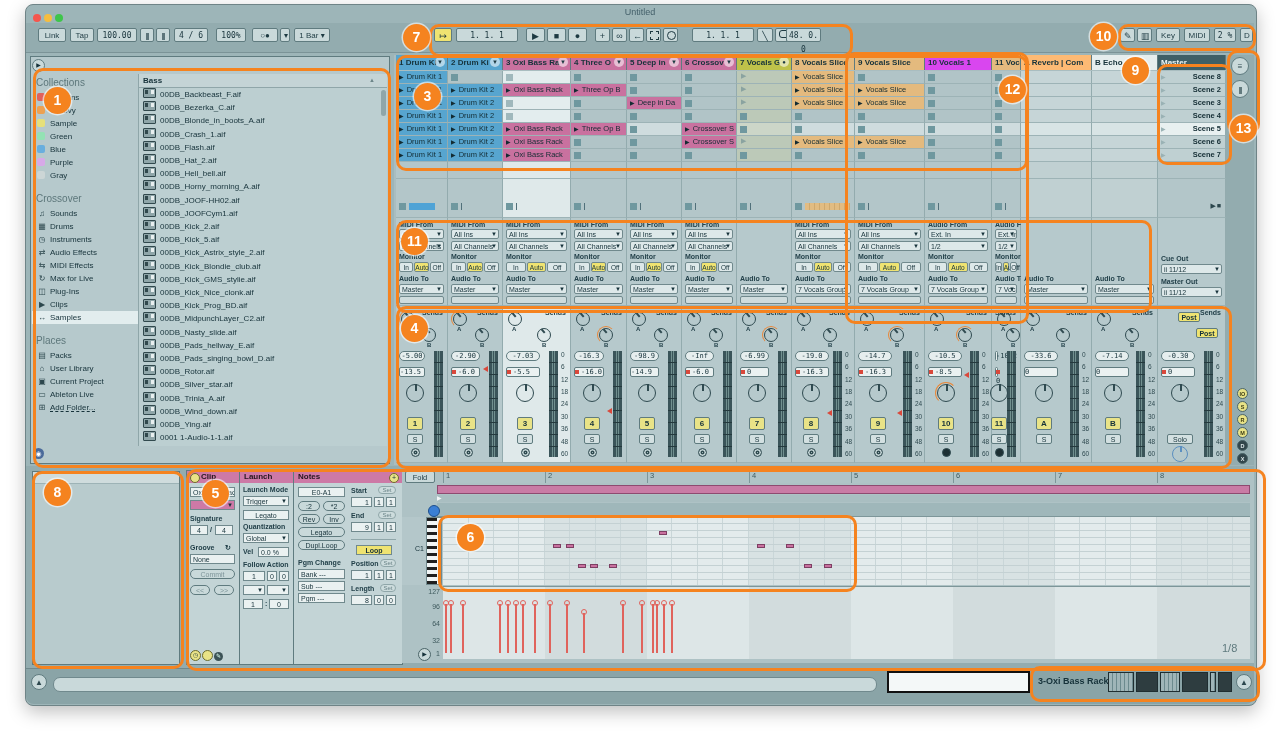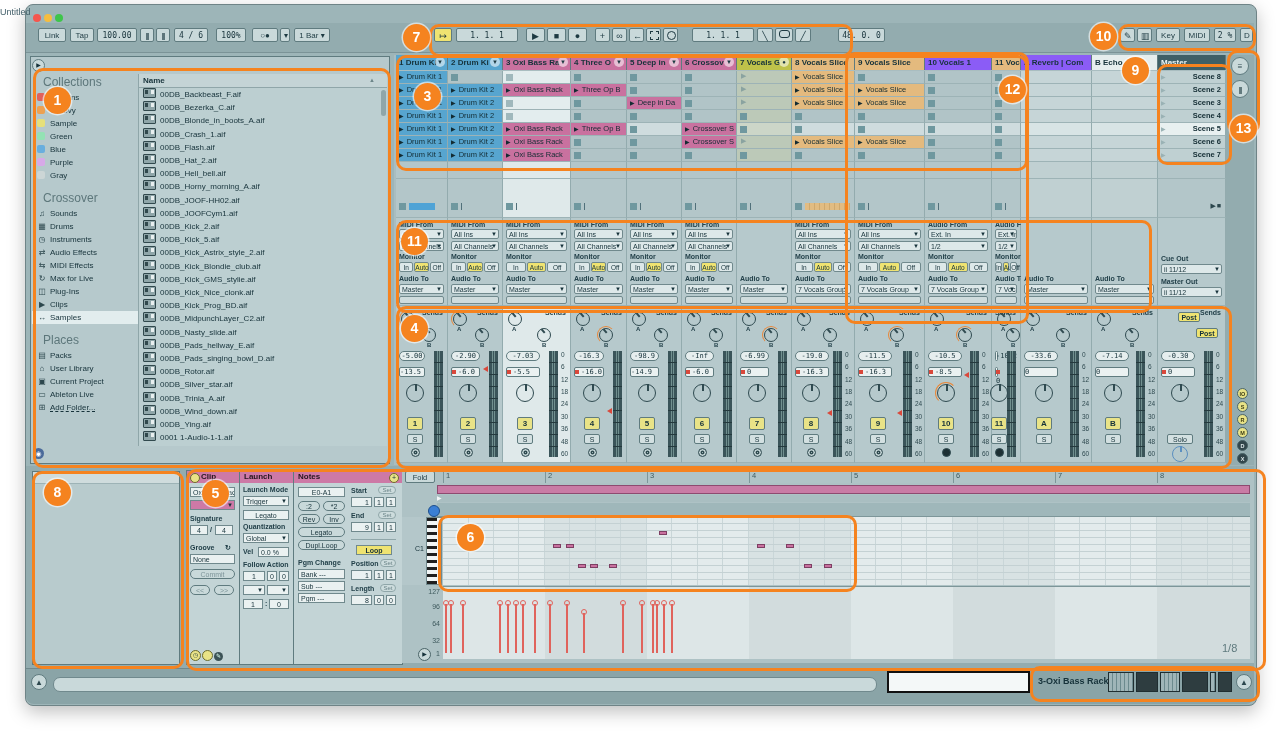--- a/index.html
+++ b/index.html
@@ -4,37 +4,37 @@
 <style>
   html,body{margin:0;padding:0;background:#fff;}
   #page{position:relative;width:1280px;height:732px;overflow:hidden;
         font-family:"Liberation Sans",sans-serif;color:#16323a;
         -webkit-font-smoothing:antialiased;}
   .abs{position:absolute;}
   
   #win{left:25px;top:4px;width:1230px;height:700px;background:#9db5b8;
        border:1px solid #6f8487;border-radius:8px;box-shadow:0 6px 18px rgba(0,0,0,.25);}
   .tl{width:8px;height:8px;border-radius:50%;top:14px;}
-  .title{left:0;right:0;top:7px;text-align:left;font-size:9px;color:#44606a;}
+  .title{left:0;right:0;top:7px;text-align:center;font-size:9px;color:#44606a;}
   
   .tstrip{left:26px;top:23px;width:1228px;height:29px;background:#93acaf;border-bottom:1px solid #7b9397;}
   .tbtn{height:14px;background:#c9d9da;border:1px solid #5f7b7f;border-radius:2px;
         font-size:8px;line-height:14px;text-align:center;color:#1d3a42;box-sizing:border-box;padding:0 3px;}
   .tfield{height:14px;background:#c9d9da;border:1px solid #5f7b7f;border-radius:2px;
         font-size:8px;line-height:14px;text-align:center;font-family:"DejaVu Sans Mono",monospace;box-sizing:border-box;}
   .yellow{background:#efe371!important;}
   .glyph{font-size:9px;line-height:14px;}
   .dashedsq{display:inline-block;width:7px;height:7px;border:1px dashed #1d3a42;vertical-align:middle;}
   .ringsq{display:inline-block;width:7px;height:7px;border:1.5px solid #1d3a42;border-radius:50%;vertical-align:middle;}
   
   .panel{background:#b6c9cc;border:1px solid #5f7b7f;}
   
   .srow{position:absolute;left:4px;right:4px;height:13px;font-size:8px;line-height:13px;
         white-space:nowrap;overflow:hidden;}
-  .seclabel{color:#5d777b;font-size:12px;margin-left:7px;}
+  .seclabel{color:#5d777b;font-size:10px;}
   .swatch{display:inline-block;width:8px;height:8px;border-radius:2px;margin:2px 5px -1px 1px;}
   .cicon{display:inline-block;width:12px;text-align:center;margin-right:2px;font-size:8px;color:#2c474d;}
   .frow{position:absolute;left:2px;right:10px;height:13px;font-size:8px;line-height:13px;
         white-space:nowrap;overflow:hidden;}
   .ficon{display:inline-block;width:11px;height:8px;border:1px solid #31494d;border-radius:1px;
          background:#8fa6a9;margin:0 4px -1px 2px;position:relative;}
   .ficon:after{content:"";position:absolute;left:1px;top:1px;width:3px;height:4px;background:#31494d;}
   .ficon:before{content:"";position:absolute;right:1px;top:1px;width:3px;height:4px;background:#e9f0f0;}
   
   .thead{position:absolute;top:55px;height:15px;font-size:8px;font-weight:bold;line-height:15px;
@@ -122,21 +122,21 @@
   <div class="abs tbtn glyph" style="left:595px;top:28px;width:15px;">+</div>
   <div class="abs tbtn glyph" style="left:612px;top:28px;width:15px;">∞</div>
   <div class="abs tbtn glyph" style="left:629px;top:28px;width:15px;">←</div>
   <div class="abs tbtn" style="left:646px;top:28px;width:15px;"><span class="dashedsq"></span></div>
   <div class="abs tbtn" style="left:663px;top:28px;width:15px;"><span class="ringsq"></span></div>
   <div class="abs tfield" style="left:692px;top:28px;width:62px;">1. 1. 1</div>
   <div class="abs tbtn glyph" style="left:757px;top:28px;width:16px;">╲</div>
   <div class="abs tbtn" style="left:775px;top:28px;width:18px;"><span style="display:inline-block;width:9px;height:6px;border:1.2px solid #1d3a42;border-radius:3px;"></span></div>
   <div class="abs tbtn glyph" style="left:795px;top:28px;width:16px;">╱</div>
 
-  <div class="abs tfield" style="left:838px;top:28px;width:47px;max-width:56px;">48. 0. 0</div>
+  <div class="abs tfield" style="left:786px;top:28px;width:35px;max-width:56px;">48. 0. 0</div>
 
   <div class="abs tbtn glyph" style="left:1120px;top:28px;width:15px;">✎</div>
   <div class="abs tbtn glyph" style="left:1137px;top:28px;width:15px;">▥</div>
   <div class="abs tbtn" style="left:1156px;top:28px;width:24px;">Key</div>
   <div class="abs tbtn" style="left:1184px;top:28px;width:26px;">MIDI</div>
   <div class="abs tfield" style="left:1214px;top:28px;width:22px;">2 %</div>
   <div class="abs tbtn" style="left:1240px;top:28px;width:13px;">D</div>
 
   <div class="abs panel" style="left:30px;top:56px;width:358px;height:406px;"></div>
   <div class="abs" style="left:32px;top:59px;width:11px;height:11px;border:1px solid #5f7b7f;border-radius:50%;background:#c9d9da;font-size:6px;text-align:center;line-height:11px;">▶</div>
@@ -160,21 +160,21 @@
       <div class="srow" style="top: 224px;"><span class="cicon">▶</span>Clips</div>
       <div class="srow" style="top: 237px; background: rgb(226, 237, 238); left: 0px; right: 0px; padding-left: 4px;"><span class="cicon">↔</span>Samples</div>
       <div class="srow seclabel" style="top: 260px;">Places</div>
       <div class="srow" style="top: 275px;"><span class="cicon">▤</span><span>Packs</span></div>
       <div class="srow" style="top: 288px;"><span class="cicon">⌂</span><span>User Library</span></div>
       <div class="srow" style="top: 301px;"><span class="cicon">▣</span><span>Current Project</span></div>
       <div class="srow" style="top: 314px;"><span class="cicon">▭</span><span>Ableton Live</span></div>
       <div class="srow" style="top: 327px;"><span class="cicon">⊞</span><span style="text-decoration: underline dashed;">Add Folder...</span></div>
     </div>
   <div class="abs" style="left:138px;top:74px;width:248px;height:372px;background:#bccfd1;border-left:1px solid #8fa6a9;overflow:hidden;">
-    <div style="position:absolute;left:0;right:0;top:0;height:13px;background:#c4d4d6;border-bottom:1px solid #8fa6a9;font-size:8px;font-weight:bold;line-height:13px;padding-left:4px;"><span>Name</span><span style="position:absolute;right:12px;color:#6c8589;font-size:6px;">▲</span></div>
+    <div style="position:absolute;left:0;right:0;top:0;height:13px;background:#c4d4d6;border-bottom:1px solid #8fa6a9;font-size:8px;font-weight:bold;line-height:13px;padding-left:4px;"><span>Bass</span><span style="position:absolute;right:12px;color:#6c8589;font-size:6px;">▲</span></div>
     <div id="filelist" style="position:absolute;left:0;right:8px;top:14px;bottom:0;">
         <div class="frow" style="top: 0px;"><span class="ficon"></span>00DB_Backbeast_F.aif</div>
         <div class="frow" style="top: 13.2px;"><span class="ficon"></span>00DB_Bezerka_C.aif</div>
         <div class="frow" style="top: 26.4px;"><span class="ficon"></span>00DB_Blonde_in_boots_A.aif</div>
         <div class="frow" style="top: 39.6px;"><span class="ficon"></span>00DB_Crash_1.aif</div>
         <div class="frow" style="top: 52.8px;"><span class="ficon"></span>00DB_Flash.aif</div>
         <div class="frow" style="top: 66px;"><span class="ficon"></span>00DB_Hat_2.aif</div>
         <div class="frow" style="top: 79.2px;"><span class="ficon"></span>00DB_Hell_bell.aif</div>
         <div class="frow" style="top: 92.4px;"><span class="ficon"></span>00DB_Horny_morning_A.aif</div>
         <div class="frow" style="top: 105.6px;"><span class="ficon"></span>00DB_JOOF-HH02.aif</div>
@@ -665,40 +665,40 @@
       <div class="slot" style="left: 855px; top: 306px; width: 70px; height: 157px; background: rgb(182, 201, 204);"></div>
       <div class="rlabel" style="left: 899px; top: 309px; font-weight: bold;">Sends</div>
       <div class="knob" style="left: 860px; top: 312px; width: 14px; height: 14px;">
         <i style="transform: rotate(-40deg);"></i>
       </div>
       <div class="rlabel" style="left: 864px; top: 326px; font-size: 6px;">A</div>
       <div class="knob hot" style="left: 890px; top: 328px; width: 14px; height: 14px;">
         <i style="transform: rotate(-40deg);"></i>
       </div>
       <div class="rlabel" style="left: 895px; top: 342px; font-size: 6px;">B</div>
-      <div class="pill" style="left: 858px; top: 351px; width: 34px; background: rgb(230, 238, 238); font-family: &quot;DejaVu Sans Mono&quot;, monospace;">-11.5</div>
+      <div class="pill" style="left: 858px; top: 351px; width: 34px; background: rgb(230, 238, 238); font-family: &quot;DejaVu Sans Mono&quot;, monospace;">-14.7</div>
       <div class="sbtn" style="left: 858px; top: 367px; width: 34px; text-align: left; background: rgb(234, 241, 241); font-family: &quot;DejaVu Sans Mono&quot;, monospace;"><span class="reddot"></span>-16.3</div>
       <div class="meter" style="left: 903px; top: 351px; height: 106px;"></div>
       <div class="pkmark" style="left: 897px; top: 410px;"></div>
       <div class="dbtick" style="left: 915px; top: 352px;">0</div>
       <div class="dbtick" style="left: 915px; top: 364px;">6</div>
       <div class="dbtick" style="left: 915px; top: 377px;">12</div>
       <div class="dbtick" style="left: 915px; top: 389px;">18</div>
       <div class="dbtick" style="left: 915px; top: 401px;">24</div>
       <div class="dbtick" style="left: 915px; top: 414px;">30</div>
       <div class="dbtick" style="left: 915px; top: 426px;">36</div>
       <div class="dbtick" style="left: 915px; top: 439px;">48</div>
       <div class="dbtick" style="left: 915px; top: 451px;">60</div>
       <div class="knob" style="left: 869px; top: 384px; width: 18px; height: 18px;">
         <i></i>
       </div>
       <div class="numbtn" style="left: 870px; top: 417px; width: 16px;">9</div>
       <div class="sbtn" style="left: 870px; top: 434px; width: 16px;">S</div>
       <div class="slot" style="left: 874px; top: 448px; width: 9px; height: 9px; border-radius: 50%; border: 1px solid rgb(47, 74, 80); background: rgb(201, 217, 218); box-shadow: rgb(201, 217, 218) 0px 0px 0px 1.5px inset, rgb(47, 74, 80) 0px 0px 0px 3px inset;"></div>
-      <div class="thead" style="left: 925px; width: 67px; background: #8b5cf6; color: rgb(22, 50, 58);">10 Vocals 1</div>
+      <div class="thead" style="left: 925px; width: 67px; background: #d946ef; color: rgb(22, 50, 58);">10 Vocals 1</div>
       <div class="slot" style="left: 925px; top: 71px; width: 67px; background: rgb(177, 196, 199);">
         <span class="slotsq"></span>
       </div>
       <div class="slot" style="left: 925px; top: 84px; width: 67px; background: rgb(177, 196, 199);">
         <span class="slotsq"></span>
       </div>
       <div class="slot" style="left: 925px; top: 97px; width: 67px; background: rgb(177, 196, 199);">
         <span class="slotsq"></span>
       </div>
       <div class="slot" style="left: 925px; top: 110px; width: 67px; background: rgb(177, 196, 199);">
@@ -810,21 +810,21 @@
       <div class="rlabel" style="left: 1011px; top: 342px; font-size: 6px;">B</div>
       <div class="pill" style="left: 995px; top: 351px; width: 3px; background: rgb(230, 238, 238); font-family: &quot;DejaVu Sans Mono&quot;, monospace;">-10.2</div>
       <div class="sbtn" style="left: 995px; top: 367px; width: 3px; text-align: left; background: rgb(234, 241, 241); font-family: &quot;DejaVu Sans Mono&quot;, monospace;"><span class="reddot"></span>0</div>
       <div class="meter" style="left: 1007px; top: 351px; height: 106px;"></div>
       <div class="knob" style="left: 990px; top: 384px; width: 18px; height: 18px;">
         <i></i>
       </div>
       <div class="numbtn" style="left: 991px; top: 417px; width: 16px;">11</div>
       <div class="sbtn" style="left: 991px; top: 434px; width: 16px;">S</div>
       <div class="slot" style="left: 995px; top: 448px; width: 9px; height: 9px; border-radius: 50%; border: 1px solid rgb(47, 74, 80); background: rgb(29, 47, 51);"></div>
-      <div class="thead" style="left: 1021px; width: 71px; background: #8b5cf6; color: rgb(22, 50, 58);">A Reverb | Com</div>
+      <div class="thead" style="left: 1021px; width: 71px; background: #fdba74; color: rgb(22, 50, 58);">A Reverb | Com</div>
       <div class="slot" style="left: 1021px; top: 71px; width: 71px; background: rgb(198, 213, 215);"></div>
       <div class="slot" style="left: 1021px; top: 84px; width: 71px; background: rgb(198, 213, 215);"></div>
       <div class="slot" style="left: 1021px; top: 97px; width: 71px; background: rgb(198, 213, 215);"></div>
       <div class="slot" style="left: 1021px; top: 110px; width: 71px; background: rgb(198, 213, 215);"></div>
       <div class="slot" style="left: 1021px; top: 123px; width: 71px; background: rgb(216, 228, 229);"></div>
       <div class="slot" style="left: 1021px; top: 136px; width: 71px; background: rgb(198, 213, 215);"></div>
       <div class="slot" style="left: 1021px; top: 149px; width: 71px; background: rgb(198, 213, 215);"></div>
       <div class="slot" style="left: 1021px; top: 162px; width: 71px; height: 35px; background: rgb(192, 208, 210); border-bottom: none;"></div>
       <div class="slot" style="left: 1021px; top: 162px; width: 71px; height: 17px; background: transparent;"></div>
       <div class="slot" style="left: 1021px; top: 197px; width: 71px; height: 21px; background: rgb(192, 208, 210);"></div>

